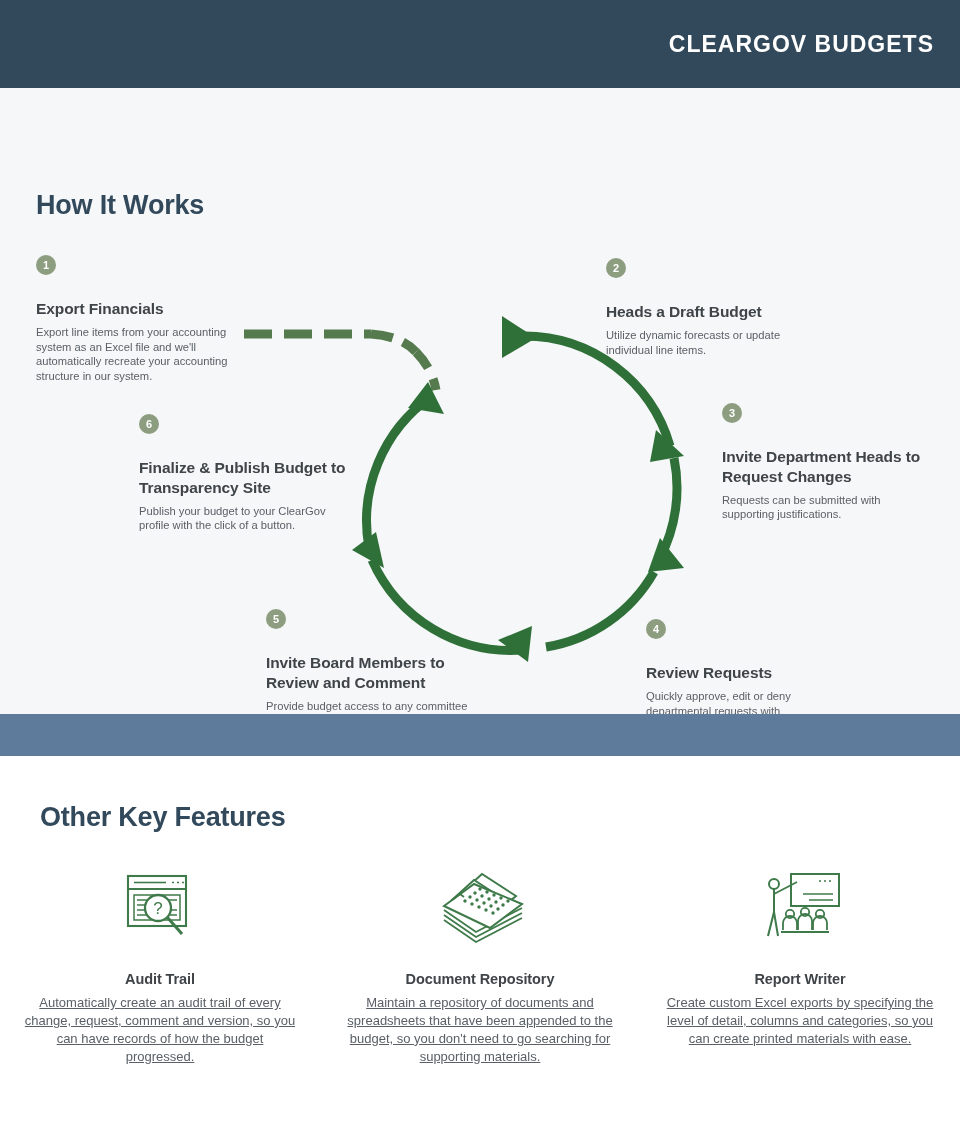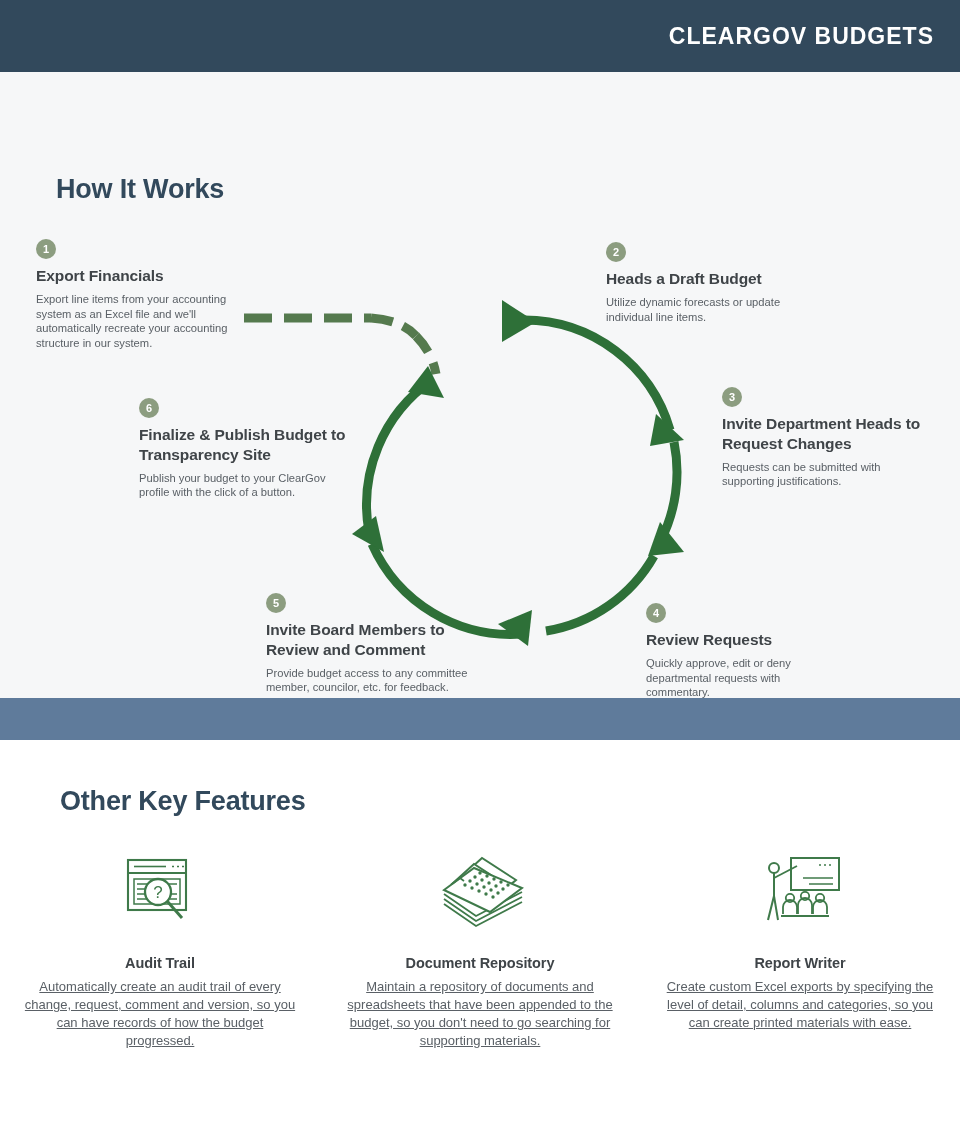--- a/index.html
+++ b/index.html
@@ -10,21 +10,21 @@
     width: 960px;
     height: 1130px;
     background: #ffffff;
     font-family: "Liberation Sans", sans-serif;
     -webkit-font-smoothing: antialiased;
     overflow: hidden;
   }
 
   
   .header {
-    height: 72px;
+    height: 88px;
     background: #32495c;
     display: flex;
     align-items: center;
     justify-content: flex-end;
     padding-right: 26px;
     box-sizing: border-box;
   }
   .brand {
     color: #ffffff;
     font-size: 23px;
@@ -40,21 +40,20 @@
     height: 626px;
     background: #f6f7f8;
     overflow: hidden;
   }
   .section-title {
     position: absolute;
     font-size: 27px;
     font-weight: bold;
     color: #32495c;
     letter-spacing: -0.2px;
-    margin-left: 20px;
   }
   .how-title {
     left: 36px;
     top: 102px;
   }
 
   
   .step {
     position: absolute;
     box-sizing: border-box;
@@ -66,21 +65,21 @@
     background: #8c9d80;
     color: #ffffff;
     font-size: 11px;
     font-weight: bold;
     display: flex;
     align-items: center;
     justify-content: center;
     line-height: 1;
   }
   .step-title {
-    margin-top: 7px;
+    margin-top: 24px;
     font-size: 15.5px;
     font-weight: bold;
     color: #3f4448;
     line-height: 1.28;
     letter-spacing: -0.1px;
   }
   .step-desc {
     margin-top: 6px;
     font-size: 11.2px;
     color: #5a6066;

